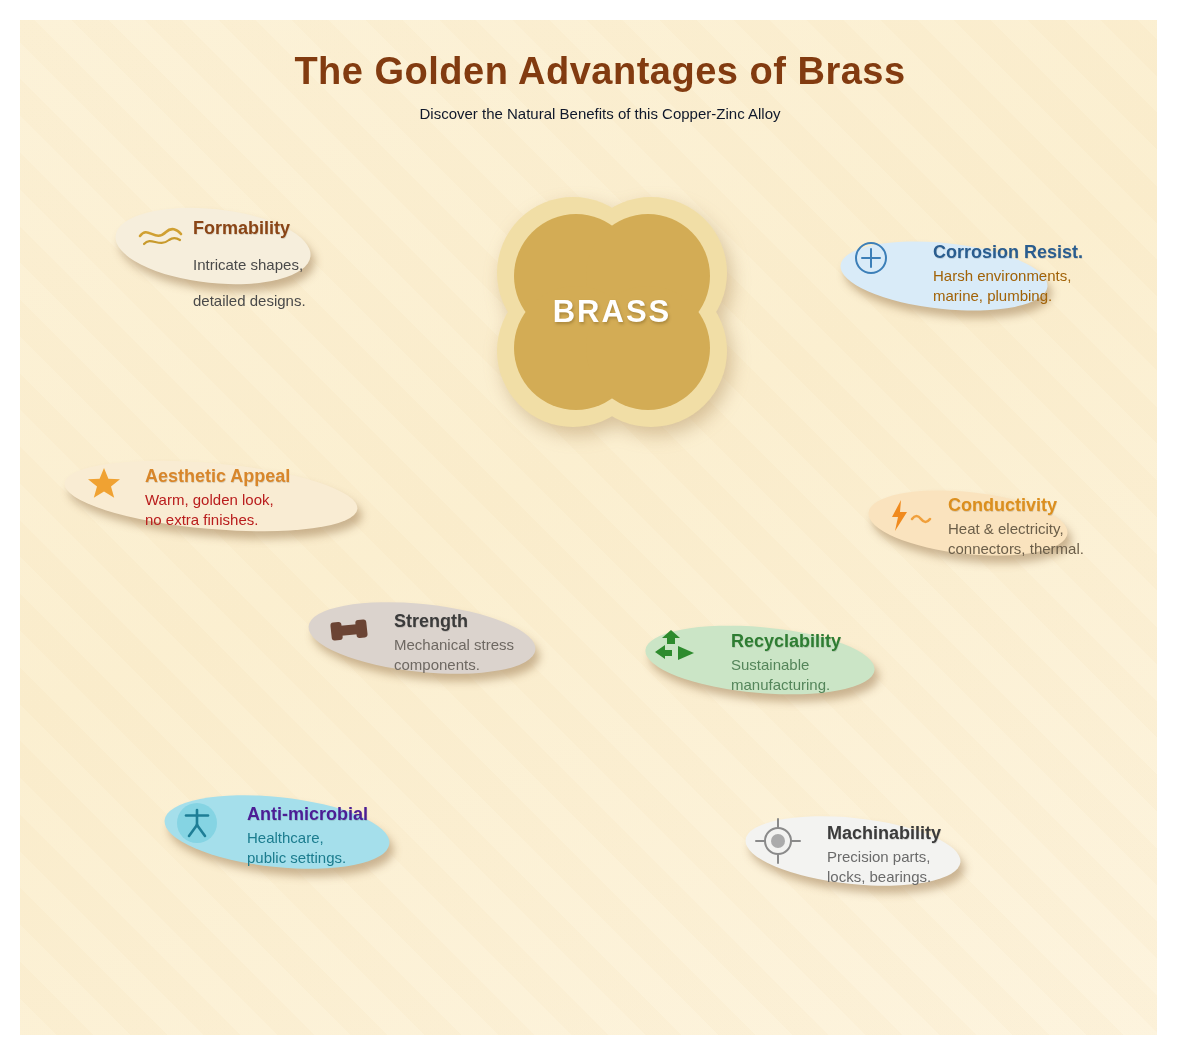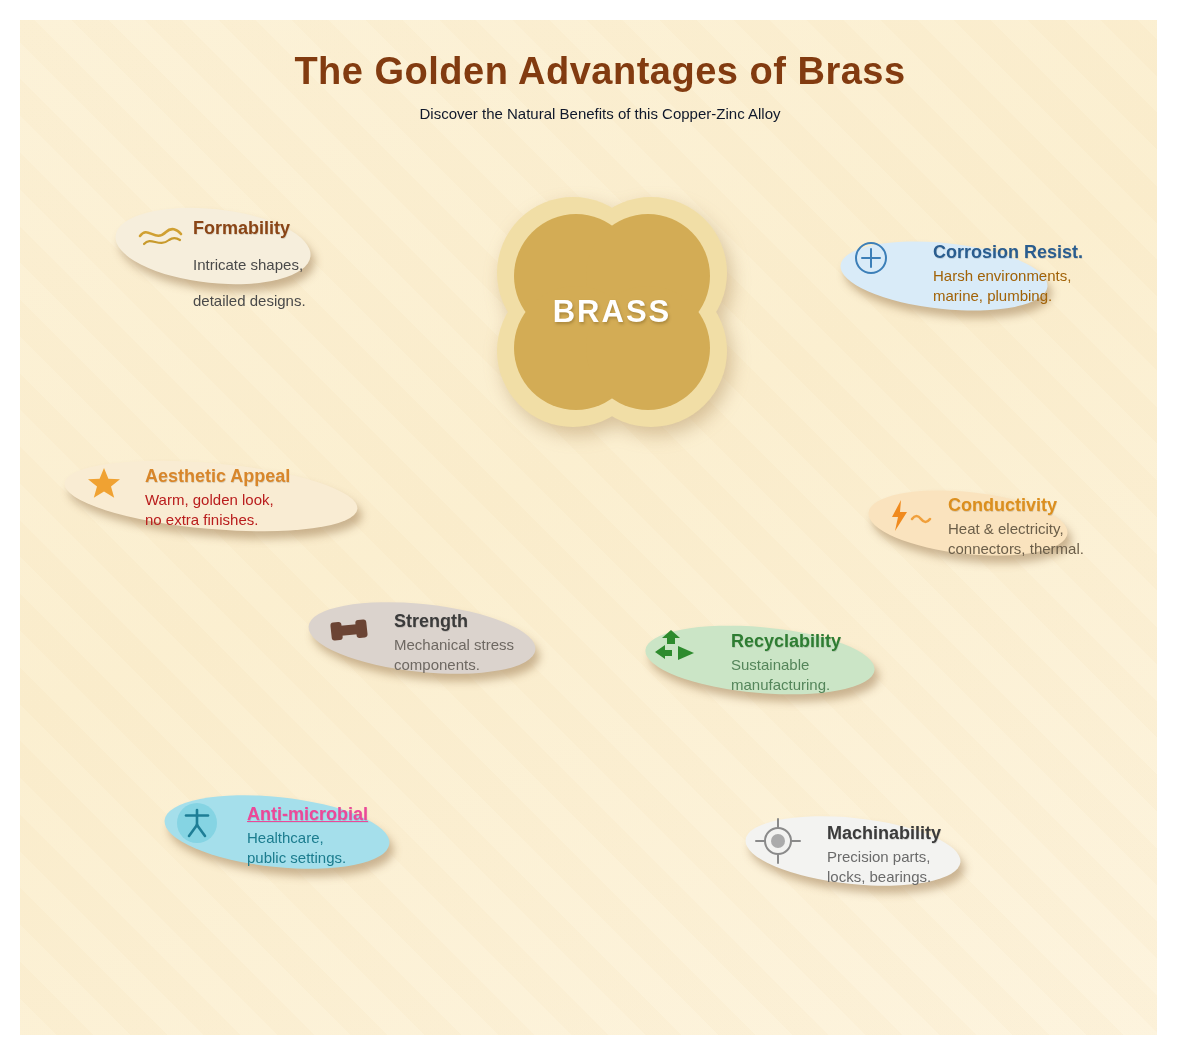--- a/index.html
+++ b/index.html
@@ -45,21 +45,21 @@
   .i4{left:888px;top:498px;}
   .t4{left:948px;top:495px;} .t4 .btitle{color:#DC8F1E;} .t4 .bline{color:#6B5E49;}
   .e5{left:308px;top:604px;width:228px;height:68px;background:#DBD3CD;transform:rotate(6deg);}
   .i5{left:327px;top:614px;}
   .t5{left:394px;top:611px;} .t5 .btitle{color:#3B3B3B;} .t5 .bline{color:#6E6862;}
   .e6{left:645px;top:627px;width:230px;height:66px;background:#CBE5C6;transform:rotate(5deg);}
   .i6{left:652px;top:629px;}
   .t6{left:731px;top:631px;} .t6 .btitle{color:#2E7D32;} .t6 .bline{color:#54855A;}
   .e7{left:164px;top:797px;width:226px;height:70px;background:#A5DFEB;transform:rotate(6deg);}
   .i7{left:175px;top:801px;}
-  .t7{left:247px;top:804px;} .t7 .btitle{color:#ec4899;text-decoration:underline;} .t7 .bline{color:#1B7C8E;}
+  .t7{left:247px;top:804px;} .t7 .btitle{color:#4c1d95;} .t7 .bline{color:#1B7C8E;}
   .e8{left:745px;top:818px;width:216px;height:66px;background:#F3F3F1;transform:rotate(6deg);}
   .i8{left:753px;top:816px;}
   .t8{left:827px;top:823px;} .t8 .btitle{color:#3B3B3B;} .t8 .bline{color:#6A6A6A;}
 </style>
 </head>
 <body>
 
 <div class="stage">
   <div class="panel"></div>
 

